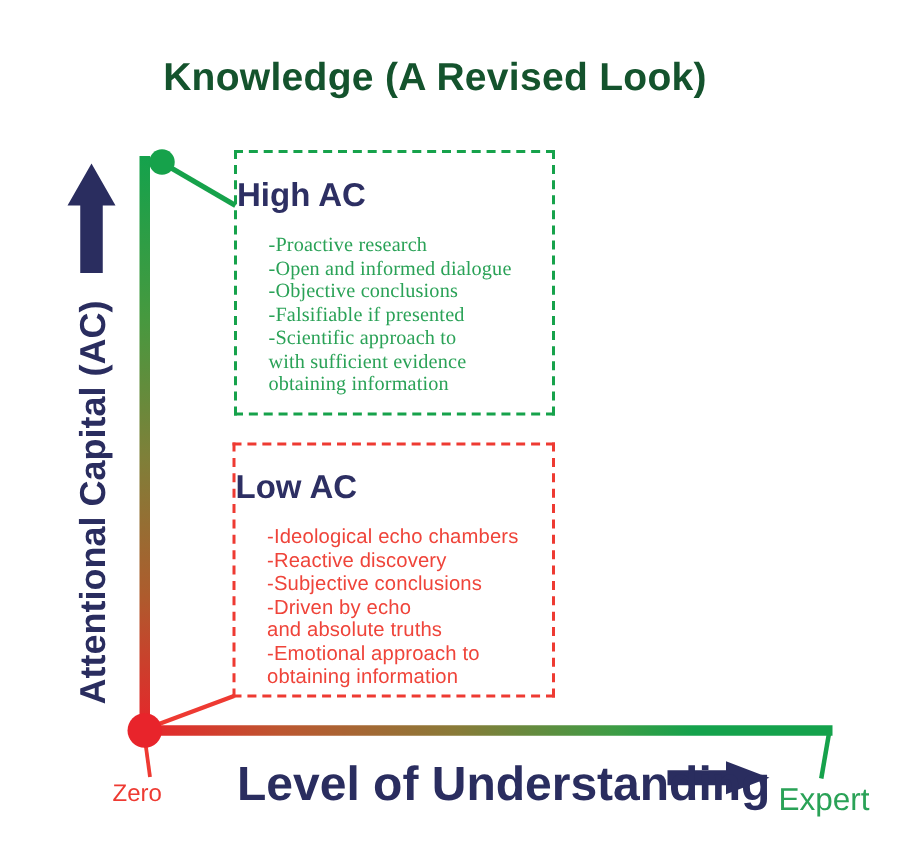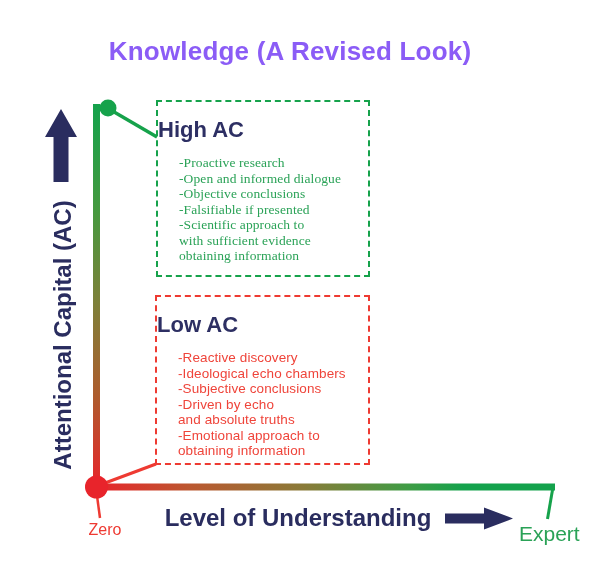--- a/index.html
+++ b/index.html
@@ -16,21 +16,21 @@
     overflow: hidden;
   }
   .title {
     position: absolute;
     left: 40px;
     top: 36px;
     width: 500px;
     text-align: center;
     font-size: 26px;
     font-weight: bold;
-    color: #8b5cf6;
+    color: #14532d;
     letter-spacing: 0.2px;
   }
   .svg-layer {
     position: absolute;
     left: 0;
     top: 0;
   }
   .box {
     position: absolute;
     box-sizing: border-box;
@@ -78,31 +78,30 @@
     font-weight: bold;
     color: #2a2d5f;
     white-space: nowrap;
   }
   .x-label {
     position: absolute;
     left: 158px;
     top: 504px;
     width: 280px;
     text-align: center;
-    font-size: 24px;
+    font-size: 32px;
     font-weight: bold;
     color: #2a2d5f;
     white-space: nowrap;
   }
   .zero-label {
     position: absolute;
     left: 75px;
     top: 521px;
     width: 60px;
-    text-align: center;
     font-size: 16px;
     color: #ee3a32;
   }
   .expert-label {
     position: absolute;
     left: 519px;
     top: 522px;
     width: 60px;
     font-size: 21px;
     color: #2aa257;
@@ -158,22 +157,22 @@
       <div>-Falsifiable if presented</div>
       <div>-Scientific approach to</div>
       <div>with sufficient evidence</div>
       <div>obtaining information</div>
     </div>
   </div>
 
   <div class="box low">
     <div class="box-heading">Low AC</div>
     <div class="box-lines">
+      <div>-Ideological echo chambers</div>
       <div>-Reactive discovery</div>
-      <div>-Ideological echo chambers</div>
       <div>-Subjective conclusions</div>
       <div>-Driven by echo</div>
       <div>and absolute truths</div>
       <div>-Emotional approach to</div>
       <div>obtaining information</div>
     </div>
   </div>
 
   <div class="y-label">Attentional Capital (AC)</div>
   <div class="x-label">Level of Understanding</div>

